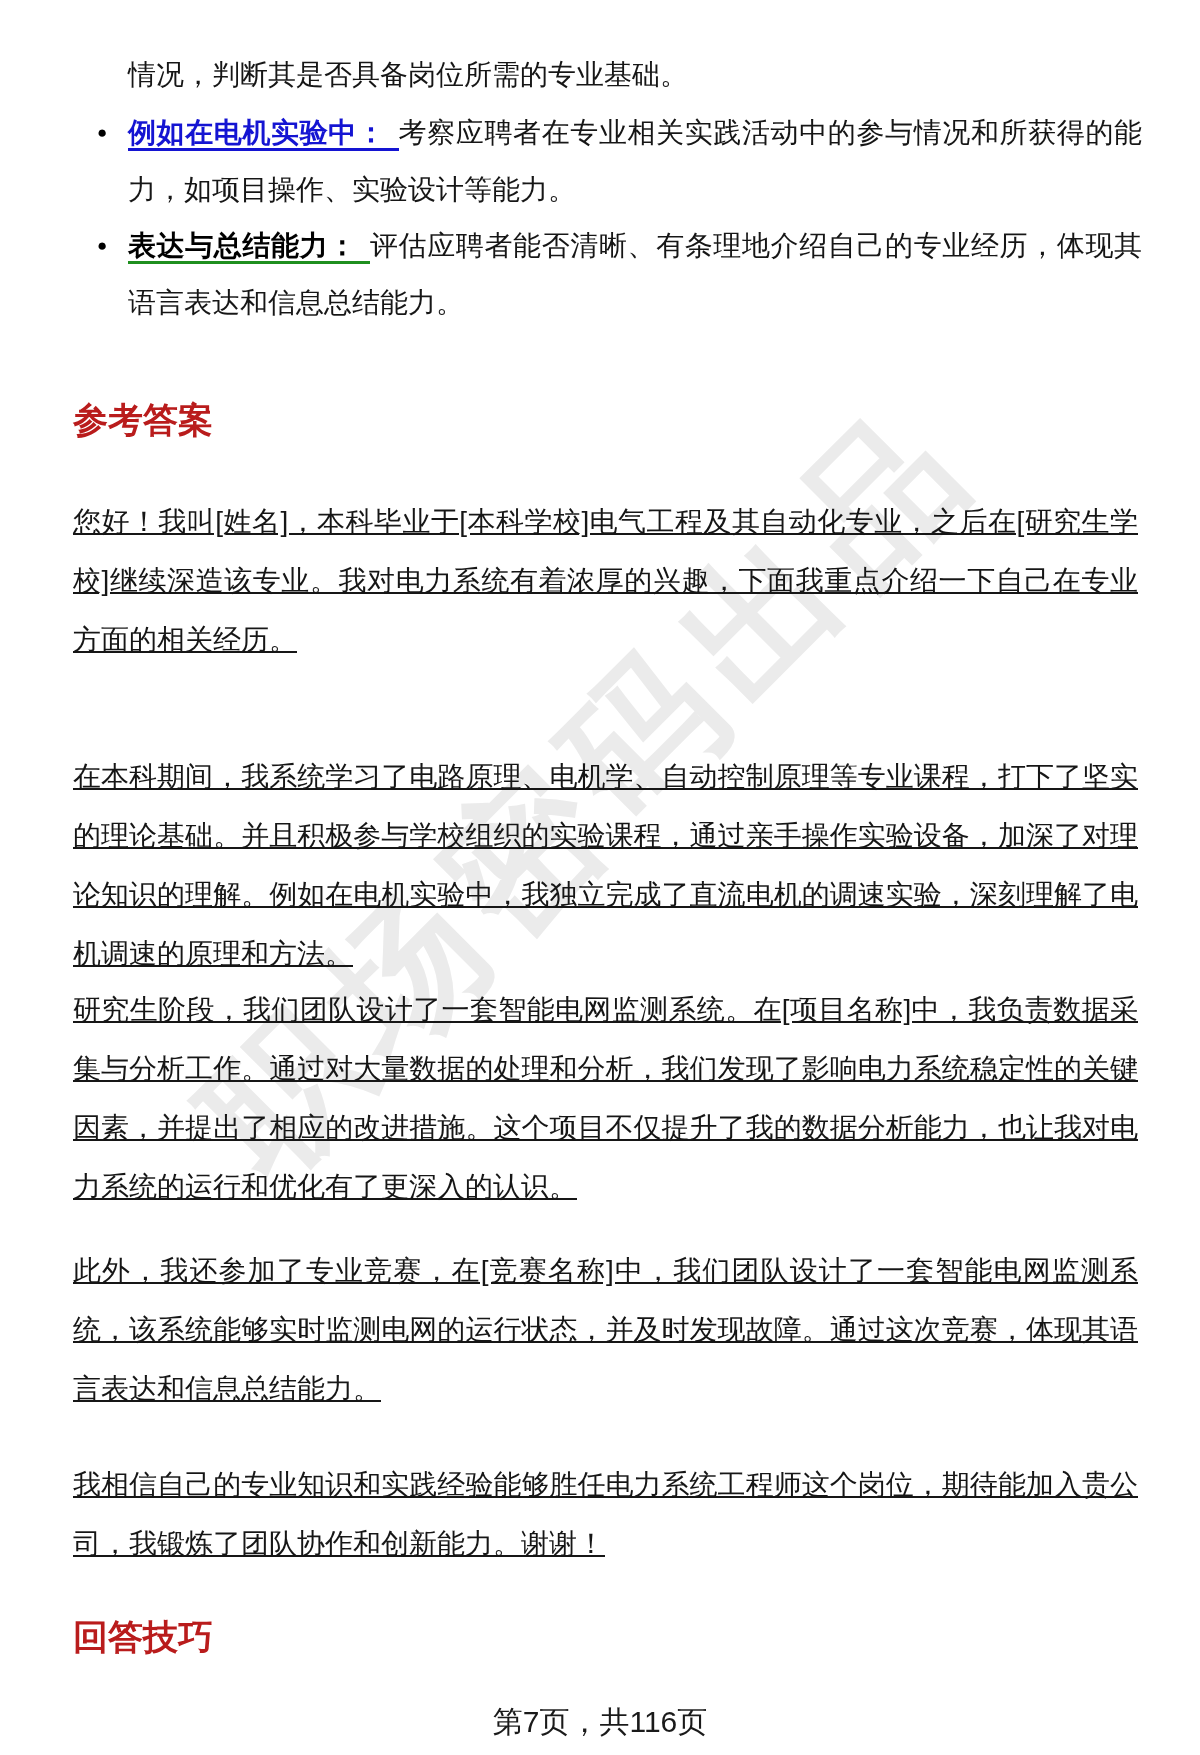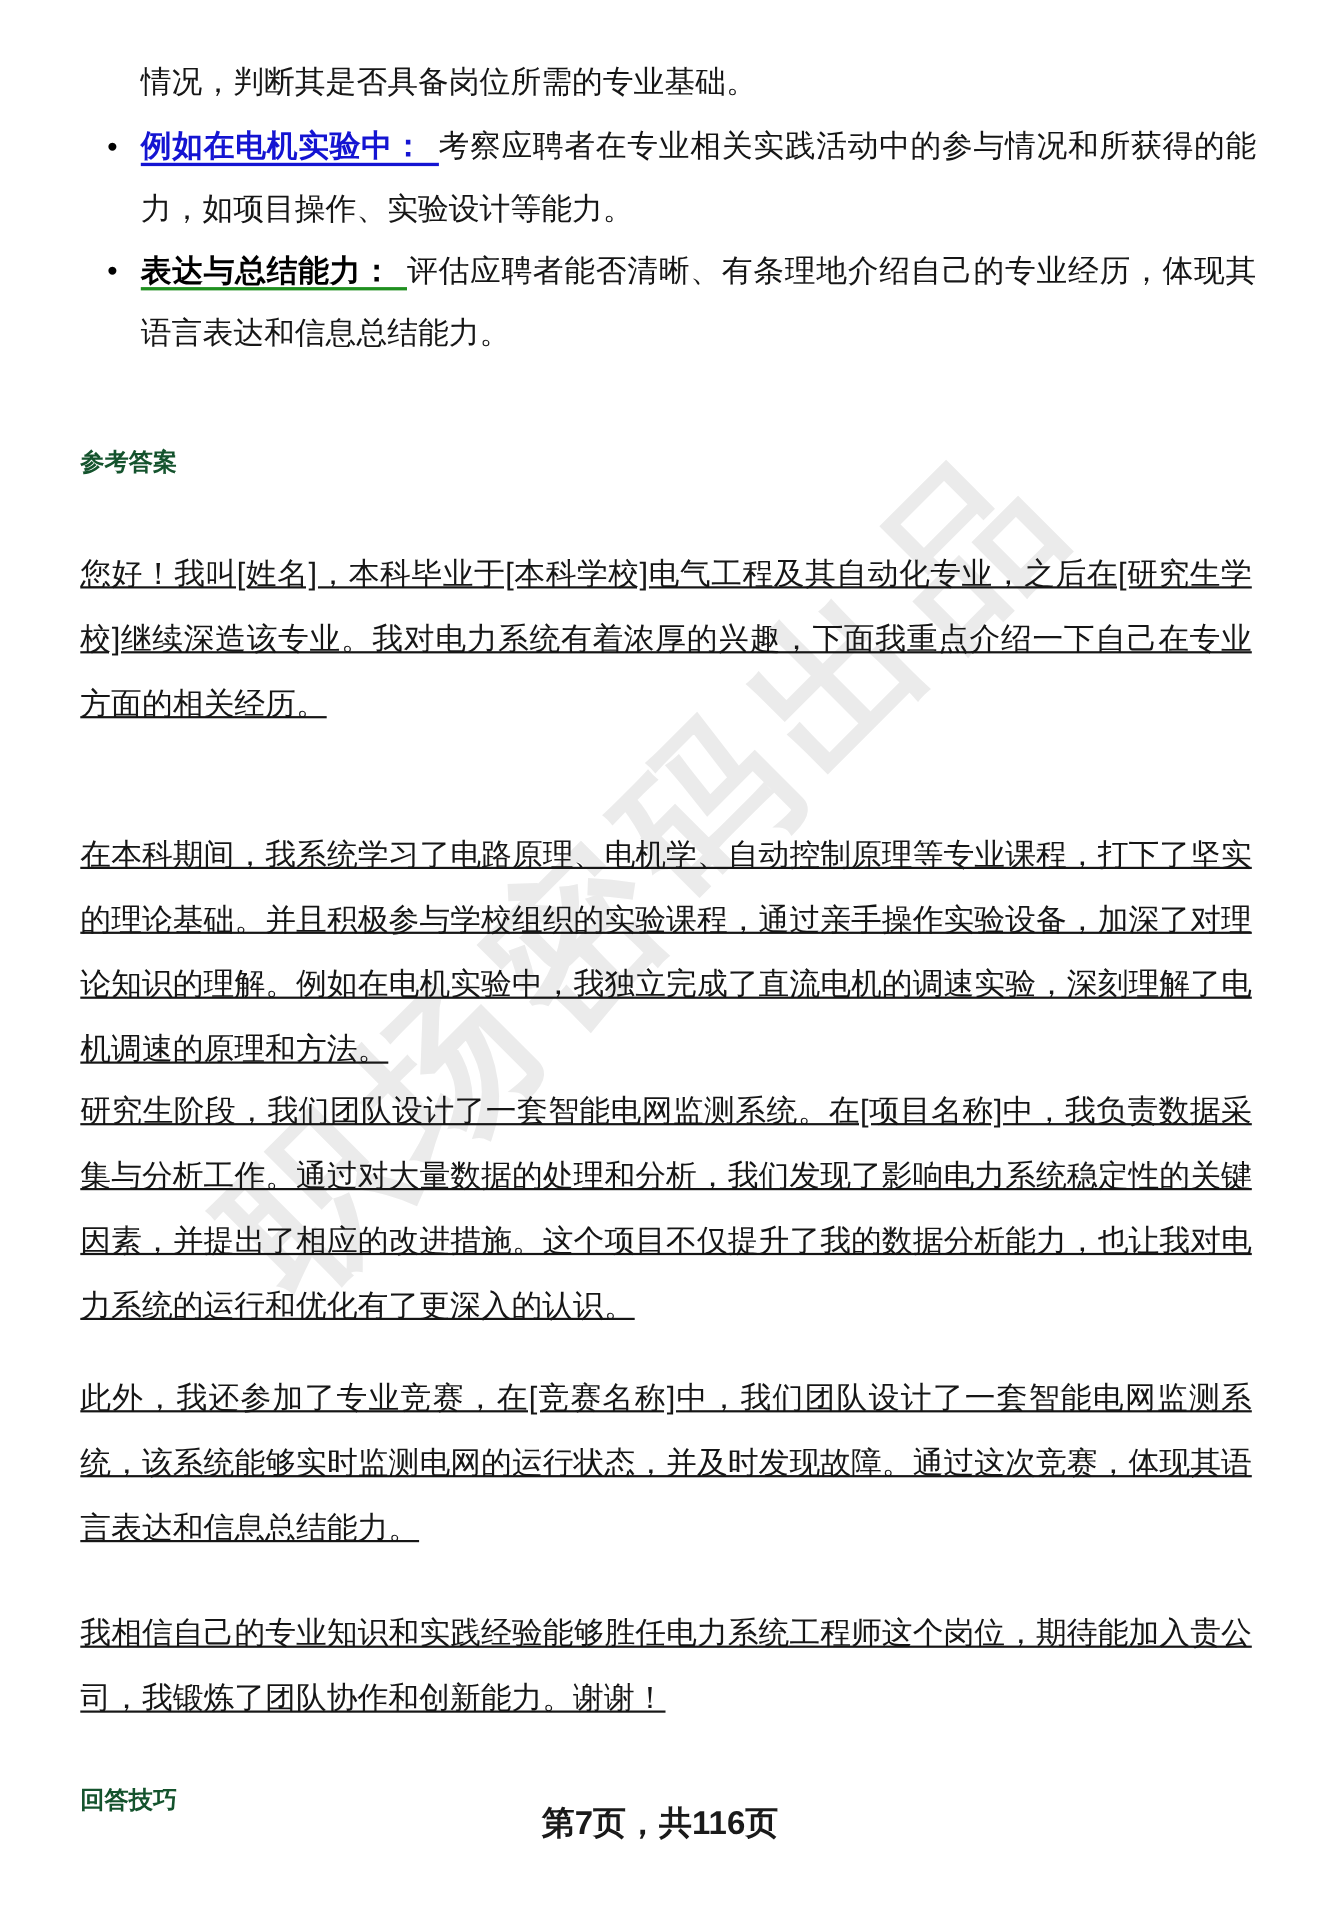--- a/index.html
+++ b/index.html
@@ -52,44 +52,44 @@
   }
   .term {
     font-weight: 700;
     padding-right: 13px;
     padding-bottom: 0px;
   }
   .term-blue  { color: #1414d2; border-bottom: 3px solid #1414d2; }
   .term-green { color: #000000; border-bottom: 3px solid #1f8f1f; }
   .heading {
     left: 73px;
-    font-size: 22px;
+    font-size: 35px;
     line-height: 46px;
     font-weight: 700;
-    color: #14532d;
+    color: #b91c1c;
   }
   .para { left: 73px; width: 1065px; }
   .footer {
     left: 0; width: 1200px;
     text-align: center;
     font-size: 30px;
     line-height: 44px;
     color: #1a1a1a;
   }
   #t-cont  { top: 46px; }
   #li-1    { top: 104px; }
   #li-2    { top: 217px; }
   #h-ref   { top: 397px; }
   #p-1     { top: 492px; }
   #p-2     { top: 747px; }
   #p-3     { top: 980px; }
   #p-4     { top: 1241px; }
   #p-5     { top: 1455px; }
   #h-tips  { top: 1614px; }
-  #f-page  { top: 1636px; font-weight: bold; }
+  #f-page  { top: 1700px; }
 </style>
 </head>
 <body>
 
 <div class="page">
 
   <div class="watermark">职场密码出品</div>
 
   <div id="t-cont" class="blk listtext cont">情况，判断其是否具备岗位所需的专业基础。</div>
 

